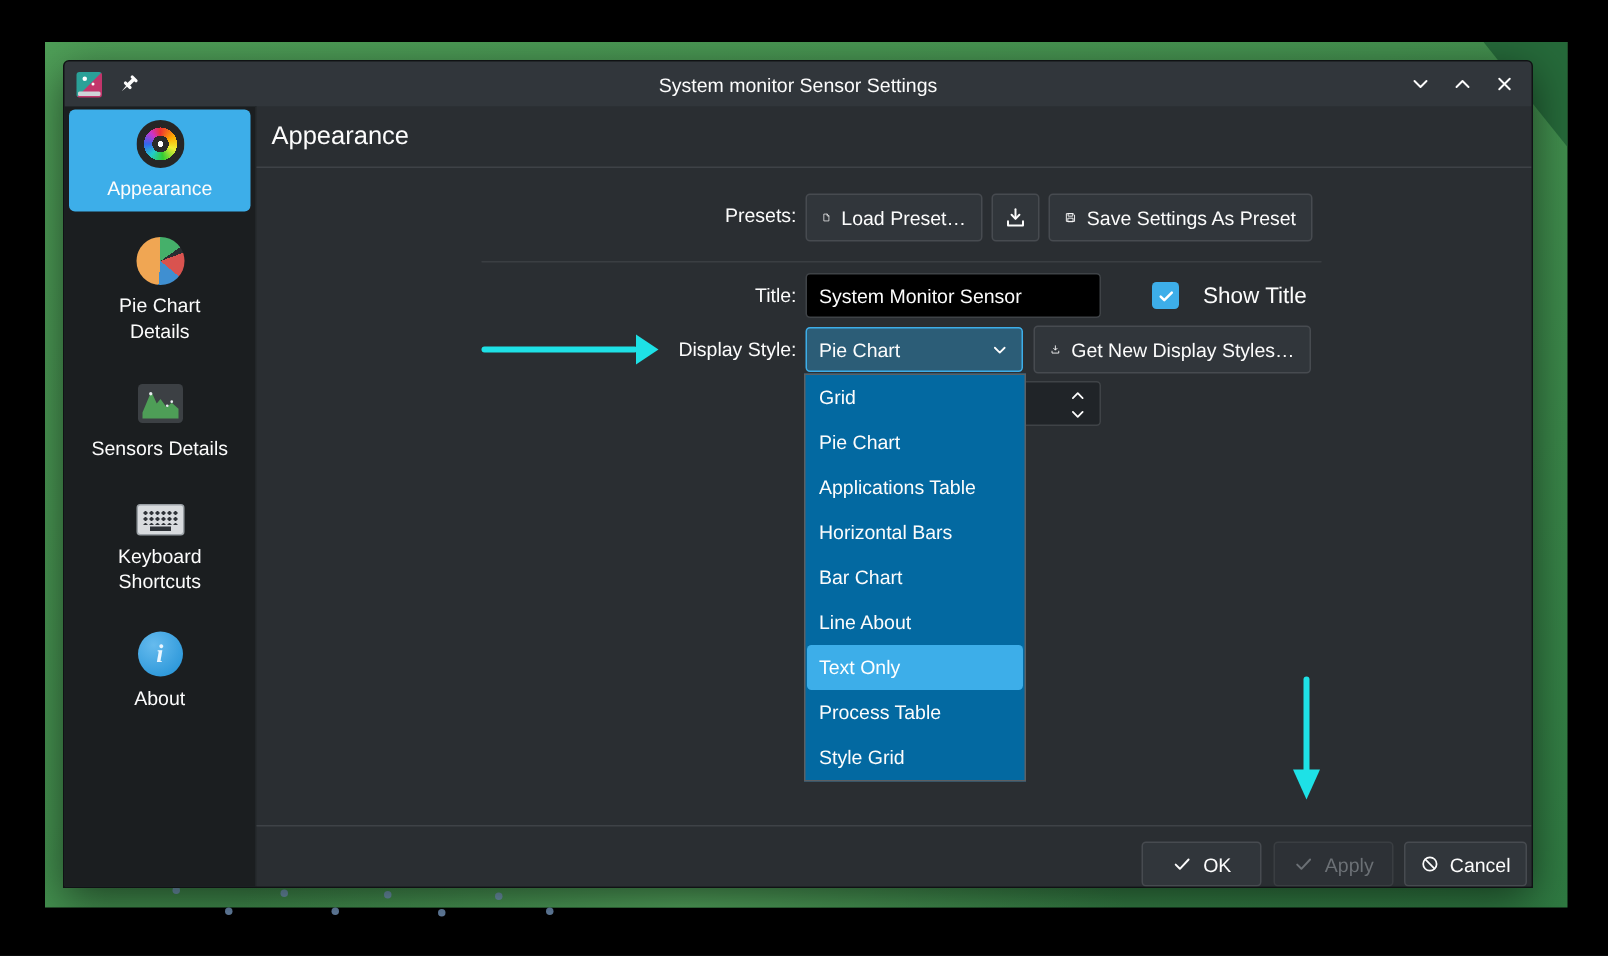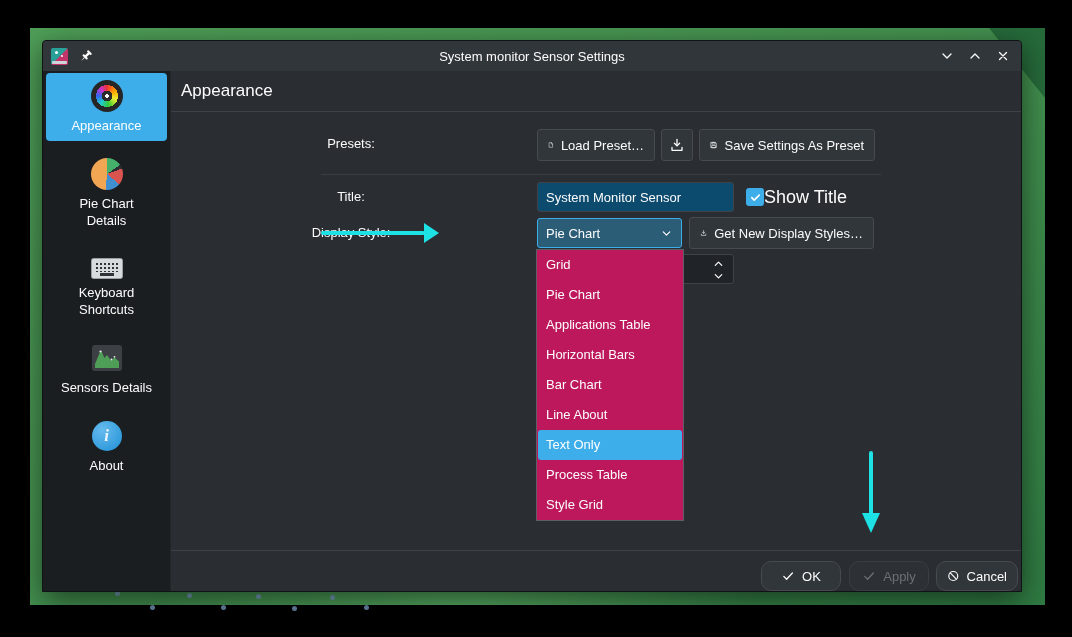--- a/index.html
+++ b/index.html
@@ -59,56 +59,56 @@
     background:radial-gradient(circle at 35% 30%, #66bbee, #1e8fd5); display:flex;
     align-items:center; justify-content:center; color:#eaf6ff; font-size:17px;
     font-family:"Liberation Serif", serif; font-style:italic; font-weight:bold; }
 
   
   .content { position:absolute; left:128px; top:30px; right:0; bottom:0; background:#2a2e32; }
   .content-header { height:41px; display:flex; align-items:center; padding-left:10px;
     border-bottom:1px solid #3e4247; color:#fcfcfc; font-size:17px; }
   .content-body { position:absolute; left:0; top:42px; right:0; bottom:0; }
 
-  .row-label { position:absolute; width:360px; text-align:center; color:#fcfcfc; font-size:13px;
+  .row-label { position:absolute; width:360px; text-align:right; color:#fcfcfc; font-size:13px;
     line-height:30px; left:0; }
 
   .btn { position:absolute; height:32px; display:flex; align-items:center; justify-content:center;
     gap:7px; background:#31363b; border:1px solid #474b50; border-radius:3px; color:#fcfcfc;
     font-size:13px; padding:0 10px; cursor:default; white-space:nowrap; }
   .btn.small-btn { padding:0; }
 
-  .text-input { position:absolute; height:30px; background:#0c4a6e; border:1px solid #3f4347;
+  .text-input { position:absolute; height:30px; background:#000000; border:1px solid #3f4347;
     border-radius:3px; color:#fcfcfc; font-size:13px; padding:0 8px;
     font-family:"Liberation Sans", sans-serif; outline:none; }
 
   .checkbox { width:18px; height:18px; border-radius:3px; background:#3daee9;
     display:inline-flex; align-items:center; justify-content:center; }
-  .check-row { position:absolute; display:flex; align-items:center; gap:0; height:30px;
-    color:#fcfcfc; font-size:18px; }
+  .check-row { position:absolute; display:flex; align-items:center; gap:16px; height:30px;
+    color:#fcfcfc; font-size:15px;margin-left:22px; }
 
   .combobox { position:absolute; height:30px; background:#2c5d77; border:1px solid #3daee9;
     border-radius:3px; display:flex; align-items:center; color:#fcfcfc; font-size:13px;
     padding:0 8px; justify-content:space-between; }
 
   .spinbox { position:absolute; height:30px; background:#202428; border:1px solid #3f4347;
     border-radius:3px; }
   .spin-arrows { position:absolute; right:8px; top:2px; display:flex; flex-direction:column;
     align-items:center; }
 
-  .popup { position:absolute; left:365px; top:136px; width:148px; background:#be185d;
+  .popup { position:absolute; left:365px; top:136px; width:148px; background:#0369a1;
     border:1px solid #5c6064; z-index:5; padding:0; }
   .popup-item { height:30px; line-height:30px; padding-left:9px; color:#fcfcfc; font-size:13px;
     cursor:default; }
   .popup-item.highlight { background:#3daee9; border-radius:3px; margin:0 1px; padding-left:8px;
     color:#fff; }
 
   
   .footer { position:absolute; left:0; right:0; top:437px; bottom:0; border-top:1px solid #3e4247; }
-  .footer .btn { height:30px; top:10px;border-radius:10px; }
+  .footer .btn { height:30px; top:10px; }
   .btn.disabled { color:#6b7075; border-color:#3a3e42; background:#2d3136;justify-content:center; }
 
   
   .arrow-h-line { position:absolute; left:150px; top:118px; width:104px; height:4px;
     background:#1ee1e6; border-radius:2px; z-index:9; }
   .arrow-h-head { position:absolute; left:253px; top:110px; width:0; height:0; z-index:9;
     border-top:10px solid rgba(0,0,0,0); border-bottom:10px solid rgba(0,0,0,0);
     border-left:15px solid #1ee1e6; }
   .arrow-v-line { position:absolute; left:698px; top:338px; width:4px; height:64px;
     background:#1ee1e6; border-radius:2px; z-index:9; }
@@ -178,37 +178,37 @@
     <div style="height:2px"></div>
     <div class="side-item selected">
       <div class="icon32 color-wheel"></div>
       <div class="lbl">Appearance</div>
     </div>
     <div class="side-item">
       <div class="icon32 pie-icon"></div>
       <div class="lbl">Pie Chart Details</div>
     </div>
     <div class="side-item">
-      <div class="kbd-icon">
-        <div class="kbd-keys"></div>
-          <div class="kbd-space"></div>
-      </div>
-      <div class="lbl">Keyboard Shortcuts</div>
-    </div>
-    <div class="side-item">
       <div class="icon32">
         <svg width="32" height="32" viewBox="0 0 32 32">
           <rect x="1" y="3" width="30" height="26" rx="3" fill="#3c4044"></rect>
           <path d="M4 22 L9 10 Q10 8 11 10.5 L13.5 16 L16 13 L20 18.5 L23.5 15.5 L28 19.5 L28 26 L4 26 Z" fill="#4e9e57"></path>
           <circle cx="9.5" cy="9.5" r="1.1" fill="#e8ecef"></circle>
           <circle cx="20.5" cy="17.5" r="0.9" fill="#e8ecef"></circle>
           <circle cx="23.5" cy="14.8" r="0.9" fill="#e8ecef"></circle>
         </svg>
       </div>
       <div class="lbl">Sensors Details</div>
+    </div>
+    <div class="side-item">
+      <div class="kbd-icon">
+        <div class="kbd-keys"></div>
+          <div class="kbd-space"></div>
+      </div>
+      <div class="lbl">Keyboard Shortcuts</div>
     </div>
     <div class="side-item">
       <div class="info-icon">i</div>
       <div class="lbl">About</div>
     </div>
   </div>
 
   <div class="content">
     <div class="content-header">
       <span>Appearance</span>

